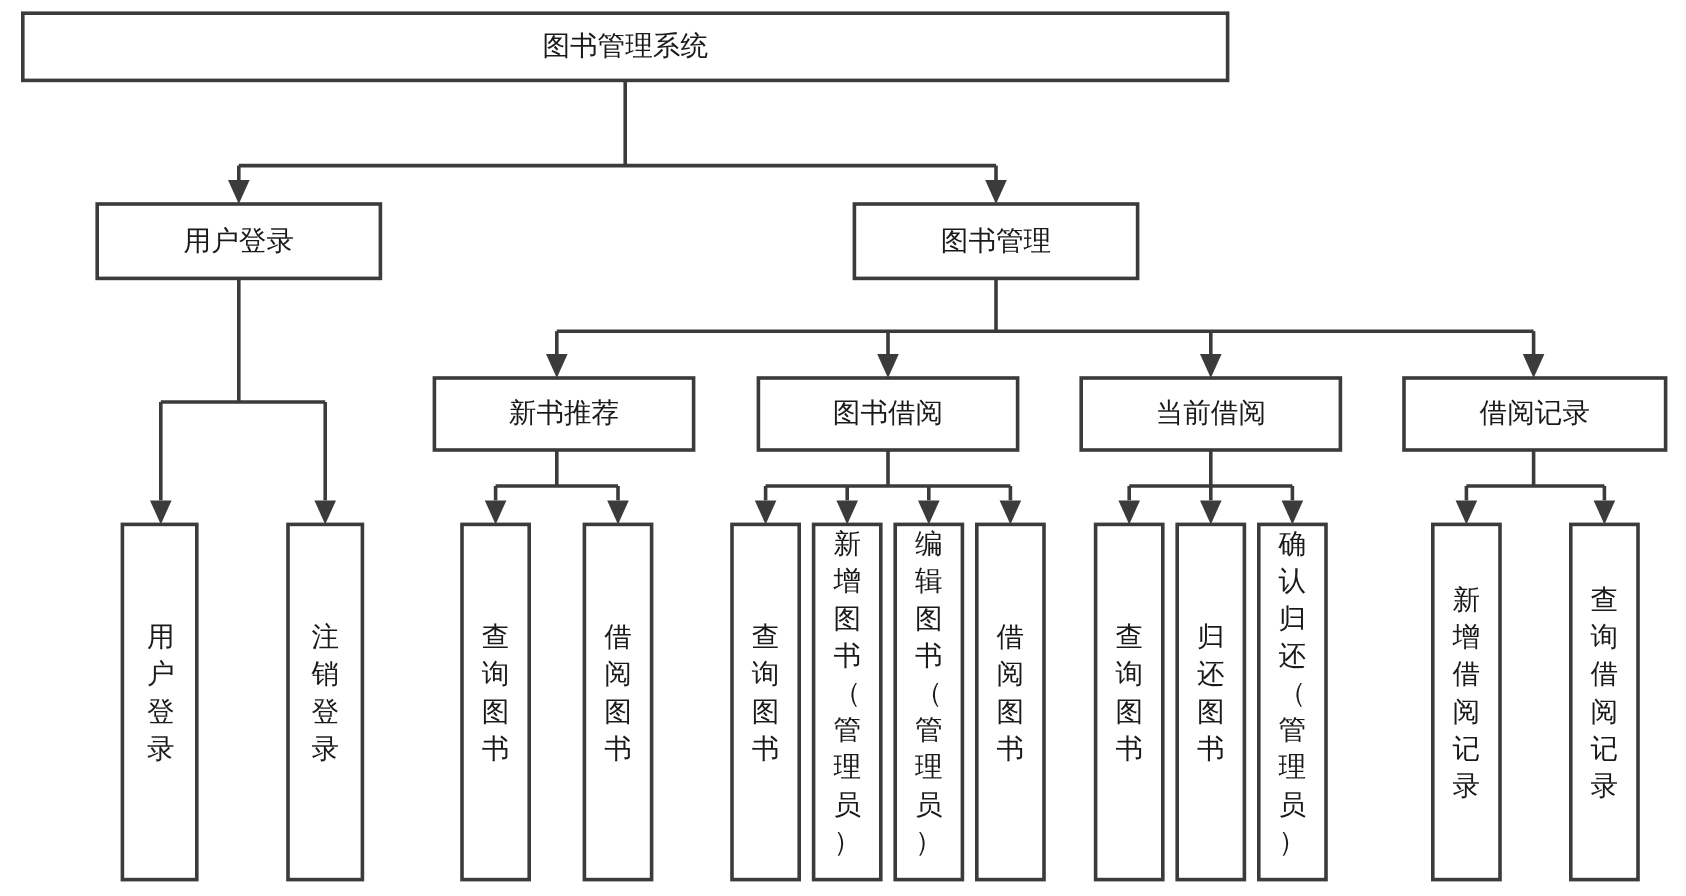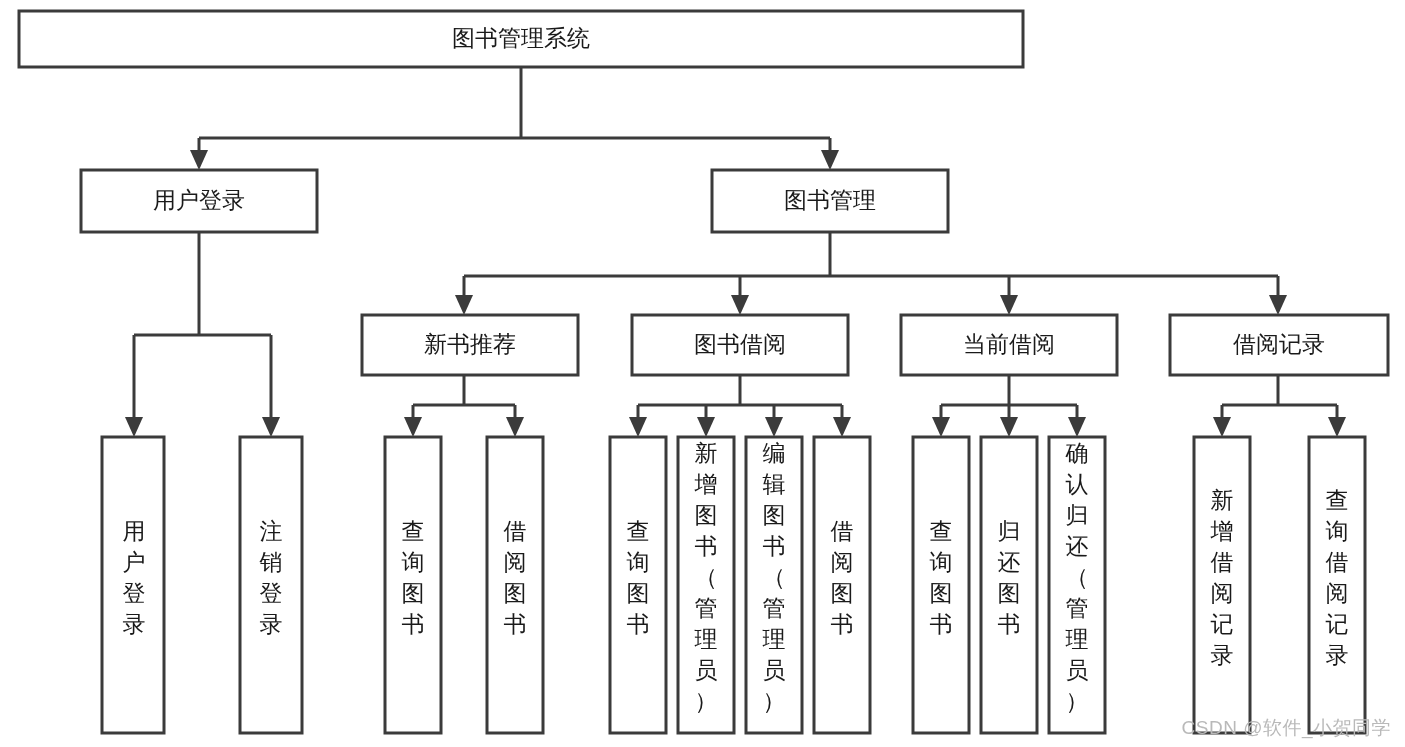--- a/index.html
+++ b/index.html
@@ -237,14 +237,13 @@
       <text class="node-label-vert" x="1222" y="585"><tspan x="1222" y="507.5" text-anchor="middle">新</tspan><tspan x="1222" y="538.5" text-anchor="middle">增</tspan><tspan x="1222" y="569.5" text-anchor="middle">借</tspan><tspan x="1222" y="600.5" text-anchor="middle">阅</tspan><tspan x="1222" y="631.5" text-anchor="middle">记</tspan><tspan x="1222" y="662.5" text-anchor="middle">录</tspan></text>
     </g>
 
     <g>
       <rect class="node-box" x="1309" y="437" width="56" height="296"></rect>
       <text class="node-label-vert" x="1337" y="585"><tspan x="1337" y="507.5" text-anchor="middle">查</tspan><tspan x="1337" y="538.5" text-anchor="middle">询</tspan><tspan x="1337" y="569.5" text-anchor="middle">借</tspan><tspan x="1337" y="600.5" text-anchor="middle">阅</tspan><tspan x="1337" y="631.5" text-anchor="middle">记</tspan><tspan x="1337" y="662.5" text-anchor="middle">录</tspan></text>
     </g>
 
   </svg>
 
-  <div class="watermark">CSDN @软件_小贺同学</div>
 </div>
 
 </body></html>

